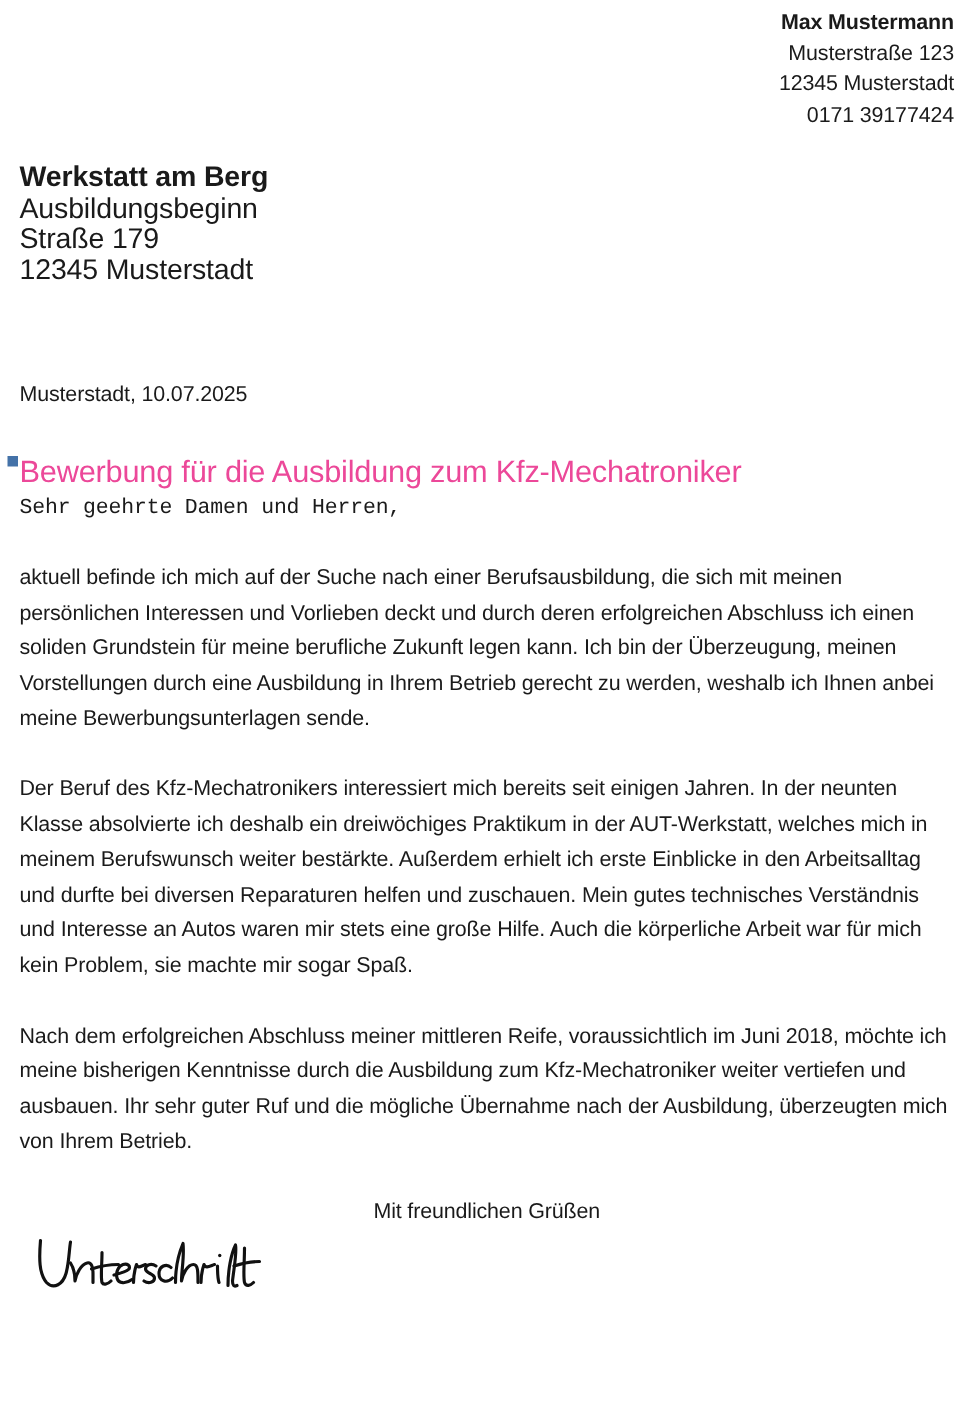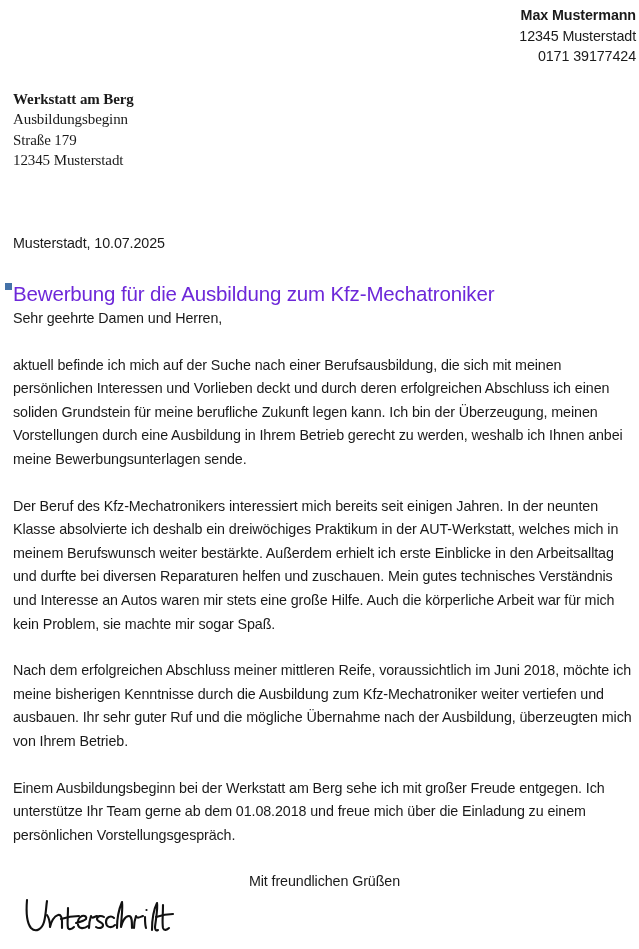--- a/index.html
+++ b/index.html
@@ -33,24 +33,23 @@
     letter-spacing: -0.1px;
   }
   .sender .sender-name {
     font-weight: bold;
   }
   .sender div { white-space: nowrap; }
 
   
   .recipient {
     margin-top: 22px;
-    font-size: 15px;
+    font-size: 19px;
     line-height: 20.5px;
     letter-spacing: -0.1px;
-    font-family: Liberation Serif, serif;
   }
   .recipient .recipient-company {
     font-weight: bold;
   }
 
   
   .dateline {
     text-align: left;
     margin-top: 62px;
     font-size: 14.3px;
@@ -71,36 +70,36 @@
     width: 7px;
     height: 7px;
     background: #4472a8;
   }
   .subject {
     margin: 0;
     padding-left: 8px;
     font-size: 20.5px;
     line-height: 26px;
     font-weight: normal;
-    color: #6d28d9;
+    color: #ec4899;
     letter-spacing: -0.15px;
     white-space: nowrap;
   }
 
   
   .body-text {
     font-size: 14.3px;
     line-height: 23.6px;
     letter-spacing: -0.1px;
   }
   .body-text p {
     margin: 0 0 23px 0;
     text-align: left;
   }
-  .salutation { margin-top: 29px; }
+  .salutation { margin-top: 29px; font-family: Liberation Mono, monospace; }
   .para-last { margin-bottom: 0; }
 
   
   .closing {
     margin-top: 21px;
     font-size: 14.3px;
     line-height: 23.6px;
     letter-spacing: -0.1px;
     text-align: center;
   }
@@ -112,20 +111,21 @@
   }
   .signature svg { display: block; }
 </style>
 </head>
 <body>
 
 <div class="page">
 
   <div class="sender">
     <div class="sender-name">Max Mustermann</div>
+    <div>Musterstraße 123</div>
     <div>12345 Musterstadt</div>
     <div>0171 39177424</div>
   </div>
 
   <div class="recipient">
     <div class="recipient-company">Werkstatt am Berg</div>
     <div>Ausbildungsbeginn</div>
     <div>Straße 179</div>
     <div>12345 Musterstadt</div>
   </div>
@@ -135,21 +135,20 @@
   <div class="subject-wrap">
     <span class="subject-bullet"></span>
     <h1 class="subject">Bewerbung für die Ausbildung zum Kfz-Mechatroniker</h1>
   </div>
 
   <div class="body-text">
     <p class="salutation">Sehr geehrte Damen und Herren,</p>
     <p>aktuell befinde ich mich auf der Suche nach einer Berufsausbildung, die sich mit meinen persönlichen Interessen und Vorlieben deckt und durch deren erfolgreichen Abschluss ich einen soliden Grundstein für meine berufliche Zukunft legen kann. Ich bin der Überzeugung, meinen Vorstellungen durch eine Ausbildung in Ihrem Betrieb gerecht zu werden, weshalb ich Ihnen anbei meine Bewerbungsunterlagen sende.</p>
     <p>Der Beruf des Kfz-Mechatronikers interessiert mich bereits seit einigen Jahren. In der neunten Klasse absolvierte ich deshalb ein dreiwöchiges Praktikum in der AUT-Werkstatt, welches mich in meinem Berufswunsch weiter bestärkte. Außerdem erhielt ich erste Einblicke in den Arbeitsalltag und durfte bei diversen Reparaturen helfen und zuschauen. Mein gutes technisches Verständnis und Interesse an Autos waren mir stets eine große Hilfe. Auch die körperliche Arbeit war für mich kein Problem, sie machte mir sogar Spaß.</p>
     <p>Nach dem erfolgreichen Abschluss meiner mittleren Reife, voraussichtlich im Juni 2018, möchte ich meine bisherigen Kenntnisse durch die Ausbildung zum Kfz-Mechatroniker weiter vertiefen und ausbauen. Ihr sehr guter Ruf und die mögliche Übernahme nach der Ausbildung, überzeugten mich von Ihrem Betrieb.</p>
-    <p class="para-last">Einem Ausbildungsbeginn bei der Werkstatt am Berg sehe ich mit großer Freude entgegen. Ich unterstütze Ihr Team gerne ab dem 01.08.2018 und freue mich über die Einladung zu einem persönlichen Vorstellungsgespräch.</p>
   </div>
 
   <div class="closing">Mit freundlichen Grüßen</div>
 
   <div class="signature" aria-label="Unterschrift">
     <svg width="160" height="44" viewBox="0 0 160 44" fill="none" xmlns="http://www.w3.org/2000/svg">
       <g stroke="#111111" stroke-width="2.1" stroke-linecap="round" stroke-linejoin="round" fill="none">
 
         <path d="M6 4 C5 16, 5 26, 10 32 C15 37, 21 33, 23 26 C25 19, 25 11, 26 5"></path>
 

